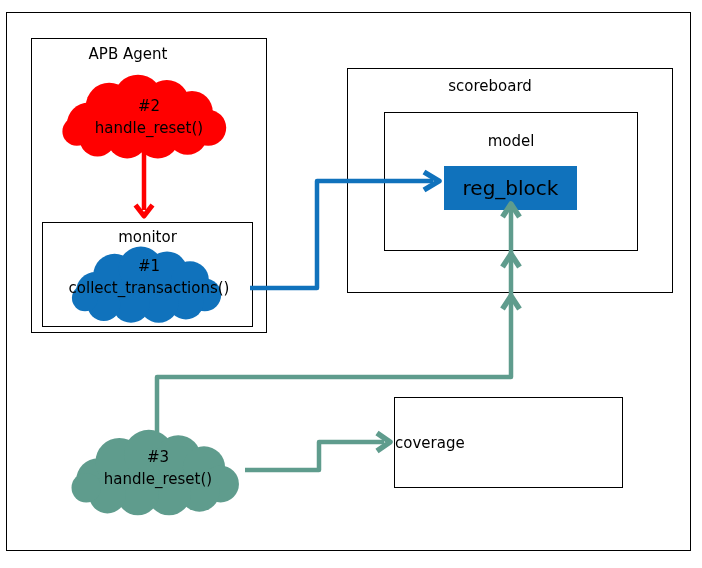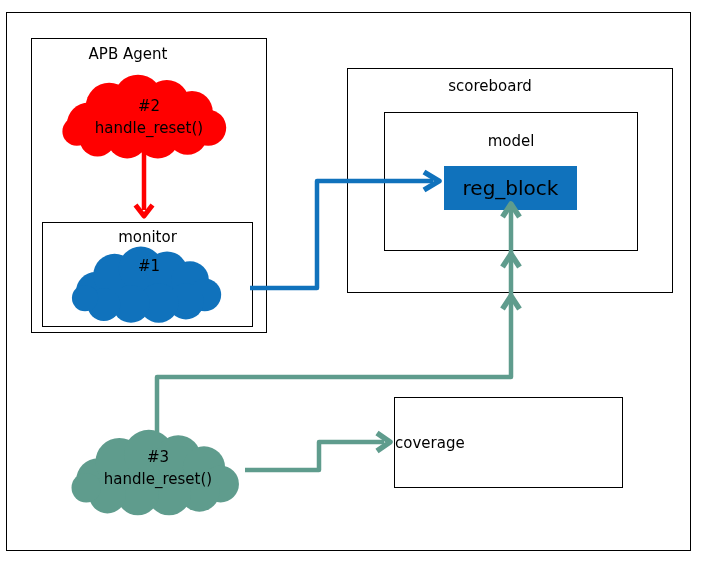--- a/index.html
+++ b/index.html
@@ -95,19 +95,20 @@
     <use href="#cloud" x="40" y="244" width="218" height="82" fill="#1072BC"></use>
     <use href="#cloud" x="66" y="426" width="184" height="94" fill="#5F9C8D"></use>
   </svg>
 
   <div class="cloud-text cloud2-text">
     <div>#2</div>
     <div>handle_reset()</div>
   </div>
   <div class="cloud-text cloud1-text">
     <div>#1</div>
+    <div>collect_transactions()</div>
   </div>
   <div class="cloud-text cloud3-text">
     <div>#3</div>
     <div>handle_reset()</div>
   </div>
 
 </div>
 
 </body></html>

